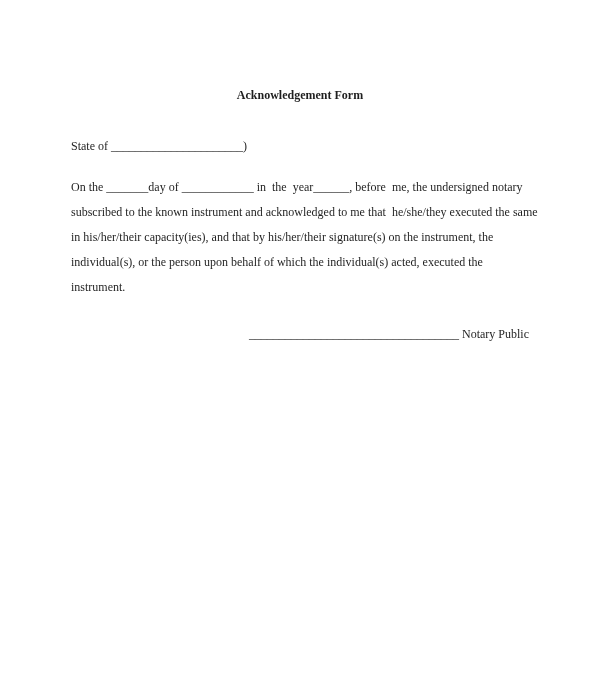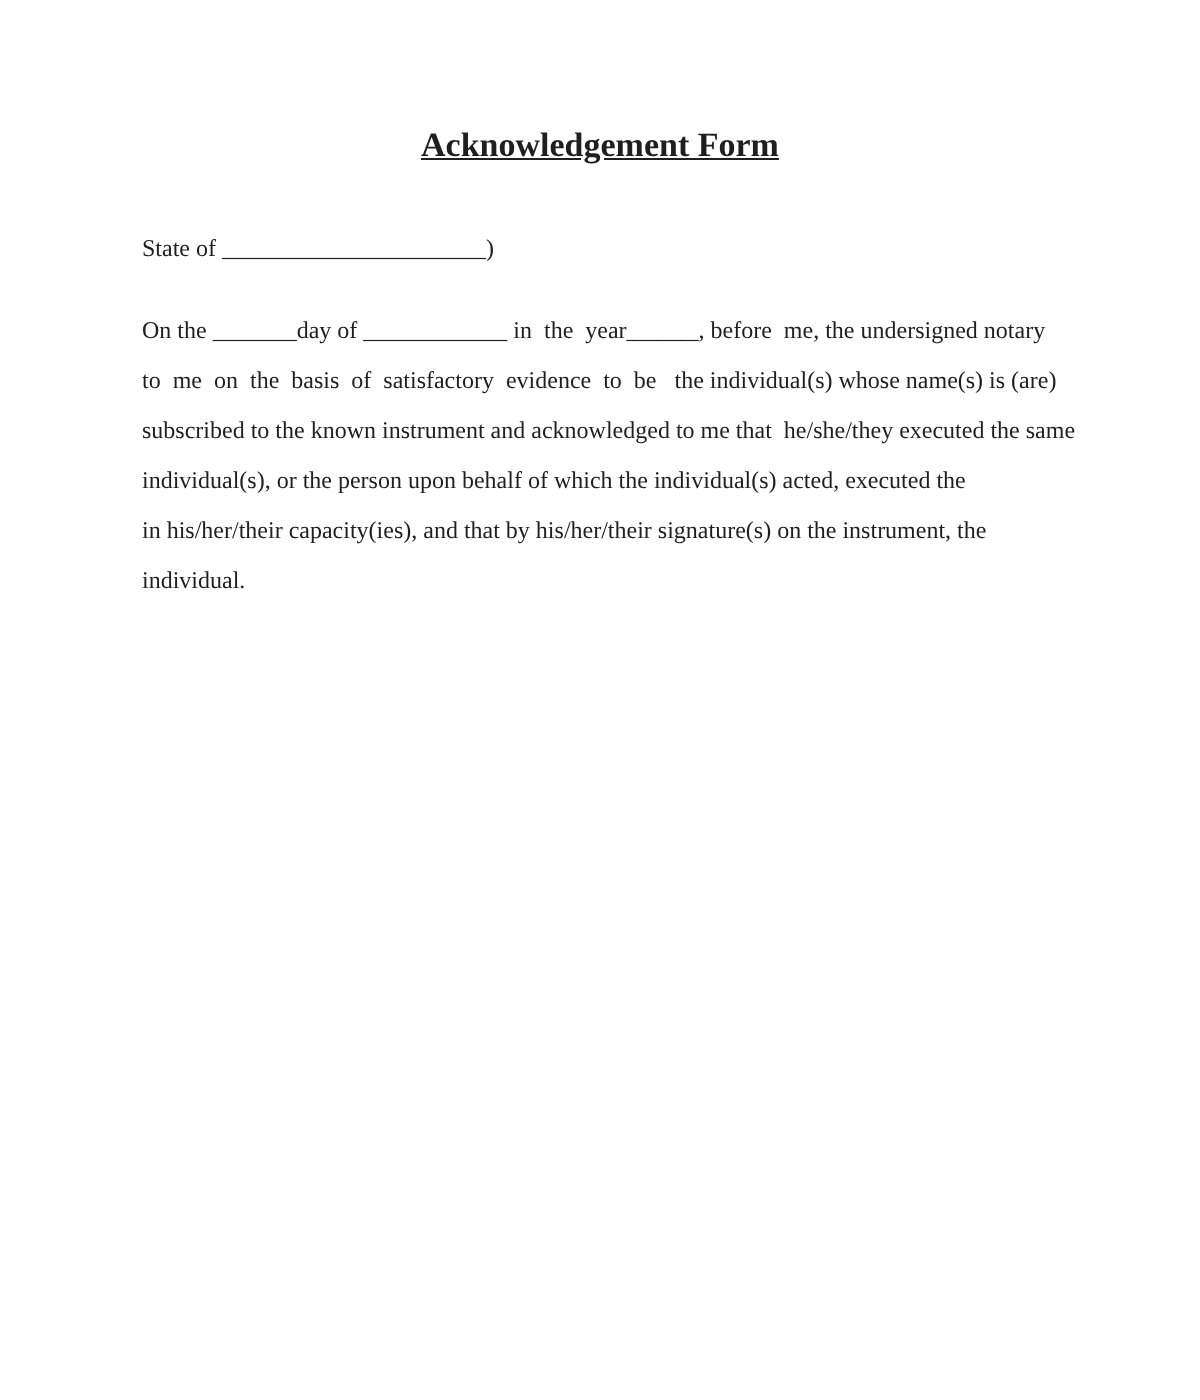--- a/index.html
+++ b/index.html
@@ -13,26 +13,25 @@
     height: 700px;
     box-sizing: border-box;
     padding: 0 71px;
     background: #ffffff;
     color: #1f1f1f;
     font-family: "Liberation Serif", "DejaVu Serif", serif;
     font-size: 12px;
     overflow: hidden;
   }
   .title {
-    padding-top: 66px;
+    padding-top: 88px;
     line-height: 14px;
     text-align: center;
     font-weight: bold;
-    font-size: 17px;
-    text-decoration: underline;
+    font-size: 12px;
     white-space: pre;
   }
   .venue {
     margin-top: 32px;
     line-height: 25px;
   }
   .venue-line {
     white-space: pre;
     margin-top: 32px;
   }
@@ -61,21 +60,21 @@
   <div class="title">Acknowledgement Form</div>
 
   <div class="venue">
     <div class="venue-line"><span>State of </span><span>______________________</span><span>)</span></div>
 
 
   </div>
 
   <div class="para">
     <div class="line">On the _______day of ____________ in  the  year______, before  me, the undersigned notary</div>
-    <div class="line">to  me  on  the  basis  of  satisfactory  evidence  to  be   the individual(s) whose name(s) is (are)</div>
     <div class="line">subscribed to the known instrument and acknowledged to me that  he/she/they executed the same</div>
+    <div class="line">in his/her/their capacity(ies), and that by his/her/their signature(s) on the instrument, the</div>
     <div class="line">individual(s), or the person upon behalf of which the individual(s) acted, executed the</div>
-    <div class="line">in his/her/their capacity(ies), and that by his/her/their signature(s) on the instrument, the</div>
-    <div class="line">individual.</div>
+    <div class="line">instrument.</div>
   </div>
 
+  <div class="sig"><span>___________________________________</span><span> Notary Public</span></div>
 
 </div>
 
 </body></html>

